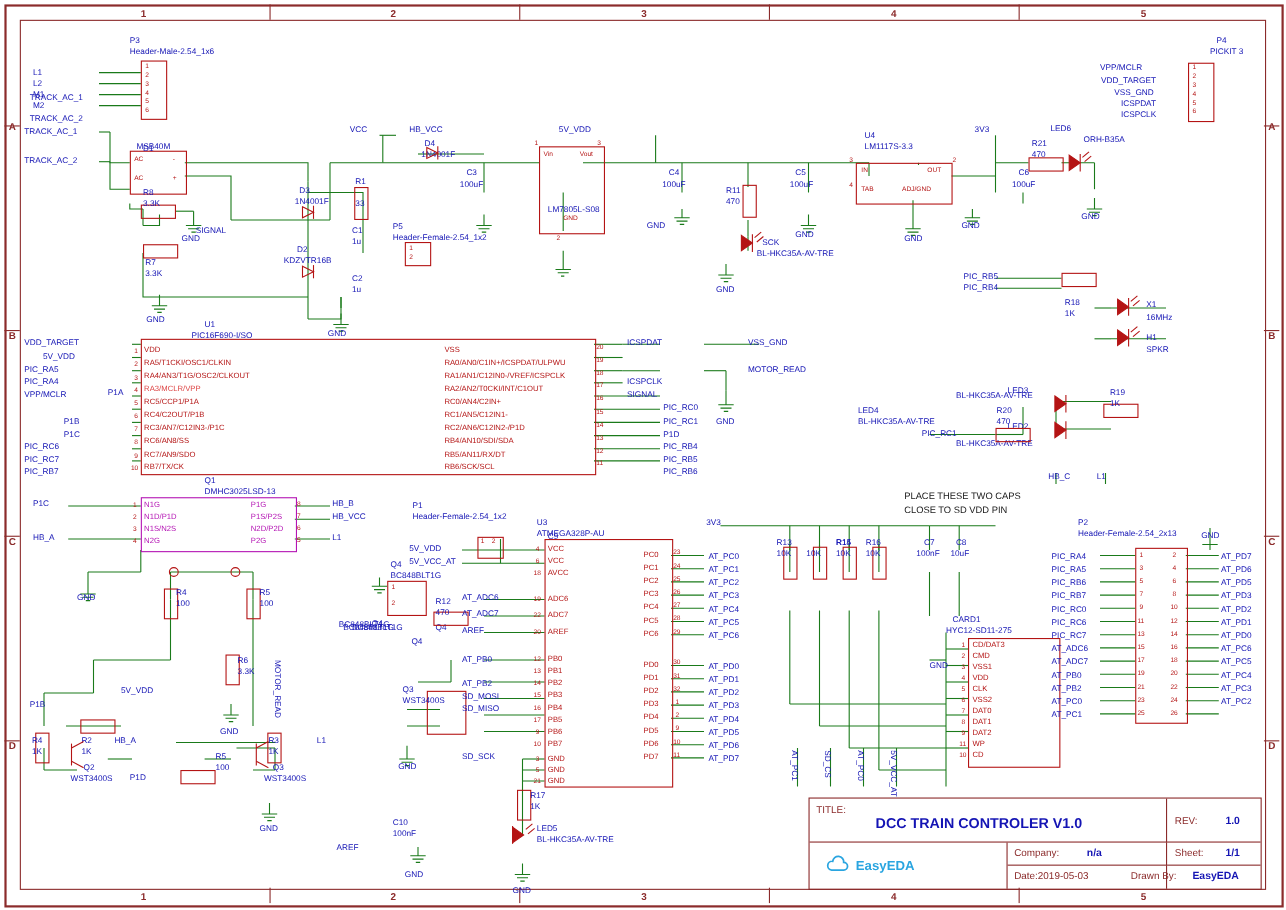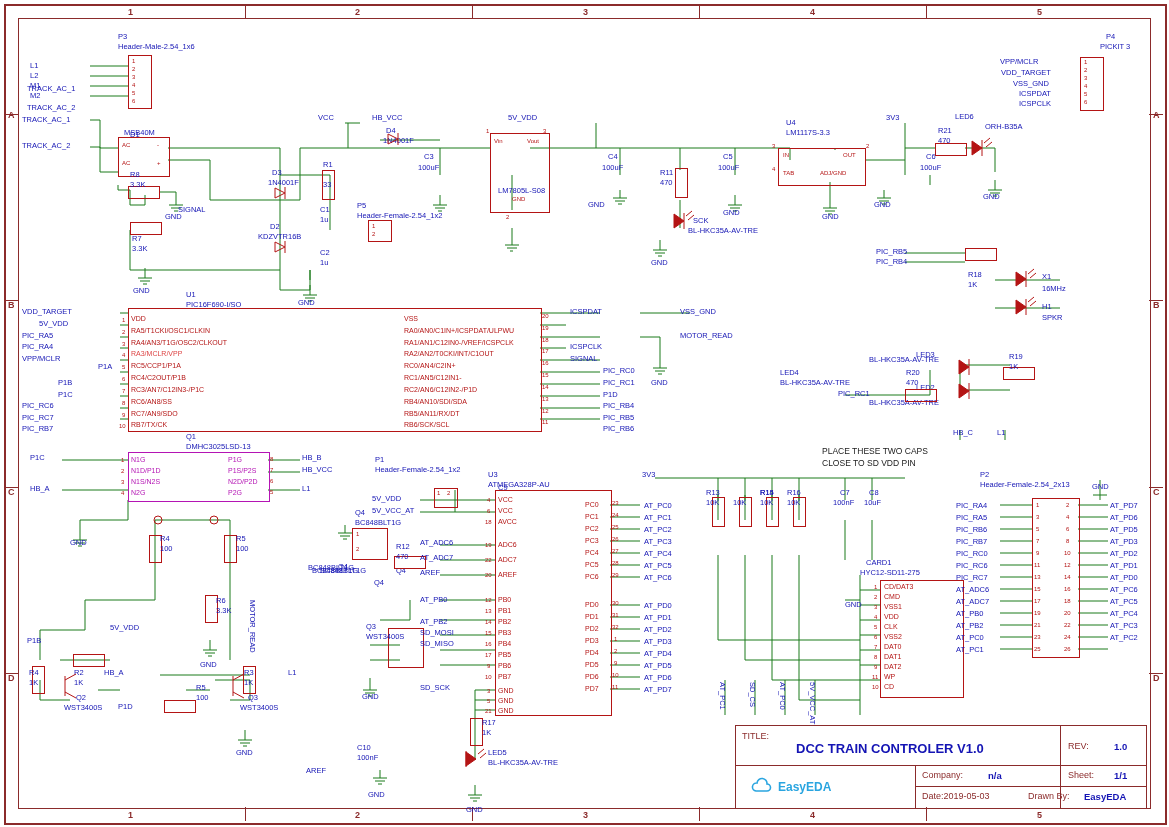--- a/index.html
+++ b/index.html
@@ -490,21 +490,21 @@
   <div class="lbl" style="left:1019px;top:99px;">ICSPCLK</div>
   <div class="pinnum" style="left:1084px;top:59px;">1</div>
   <div class="pinnum" style="left:1084px;top:67px;">2</div>
   <div class="pinnum" style="left:1084px;top:75px;">3</div>
   <div class="pinnum" style="left:1084px;top:83px;">4</div>
   <div class="pinnum" style="left:1084px;top:91px;">5</div>
   <div class="pinnum" style="left:1084px;top:99px;">6</div>
 
   <div class="box" style="left:128px;top:308px;width:412px;height:122px;"></div>
   <div class="ref" style="left:186px;top:290px;">U1</div>
-  <div class="val" style="left:186px;top:300px;">PIC16F690-I/SO</div>
+  <div class="val" style="left:174px;top:300px;">PIC16F690-I/SO</div>
 
   <div class="pinl" style="left:131px;top:315px;color:#b41414;">VDD</div>
   <div class="pinl" style="left:131px;top:327px;">RA5/T1CKI/OSC1/CLKIN</div>
   <div class="pinl" style="left:131px;top:339px;">RA4/AN3/T1G/OSC2/CLKOUT</div>
   <div class="pinl" style="left:131px;top:350px;color:#d44;">RA3/MCLR/VPP</div>
   <div class="pinl" style="left:131px;top:362px;">RC5/CCP1/P1A</div>
   <div class="pinl" style="left:131px;top:374px;">RC4/C2OUT/P1B</div>
   <div class="pinl" style="left:131px;top:386px;">RC3/AN7/C12IN3-/P1C</div>
   <div class="pinl" style="left:131px;top:398px;">RC6/AN8/SS</div>
   <div class="pinl" style="left:131px;top:410px;">RC7/AN9/SDO</div>
@@ -541,21 +541,21 @@
   <div class="pinnum" style="left:542px;top:384px;">14</div>
   <div class="pinnum" style="left:542px;top:396px;">13</div>
   <div class="pinnum" style="left:542px;top:408px;">12</div>
   <div class="pinnum" style="left:542px;top:419px;">11</div>
 
   <div class="lbl" style="left:22px;top:307px;">VDD_TARGET</div>
   <div class="lbl" style="left:39px;top:319px;">5V_VDD</div>
   <div class="lbl" style="left:22px;top:331px;">PIC_RA5</div>
   <div class="lbl" style="left:22px;top:342px;">PIC_RA4</div>
   <div class="lbl" style="left:22px;top:354px;">VPP/MCLR</div>
-  <div class="lbl" style="left:58px;top:362px;padding-left:40px;">P1A</div>
+  <div class="lbl" style="left:58px;top:352px;padding-left:40px;">P1A</div>
   <div class="lbl" style="left:58px;top:378px;">P1B</div>
   <div class="lbl" style="left:58px;top:390px;">P1C</div>
   <div class="lbl" style="left:22px;top:401px;">PIC_RC6</div>
   <div class="lbl" style="left:22px;top:413px;">PIC_RC7</div>
   <div class="lbl" style="left:22px;top:424px;">PIC_RB7</div>
 
   <div class="lbl" style="left:570px;top:307px;">ICSPDAT</div>
   <div class="lbl" style="left:680px;top:331px;">MOTOR_READ</div>
   <div class="lbl" style="left:570px;top:342px;">ICSPCLK</div>
   <div class="lbl" style="left:570px;top:354px;">SIGNAL</div>

